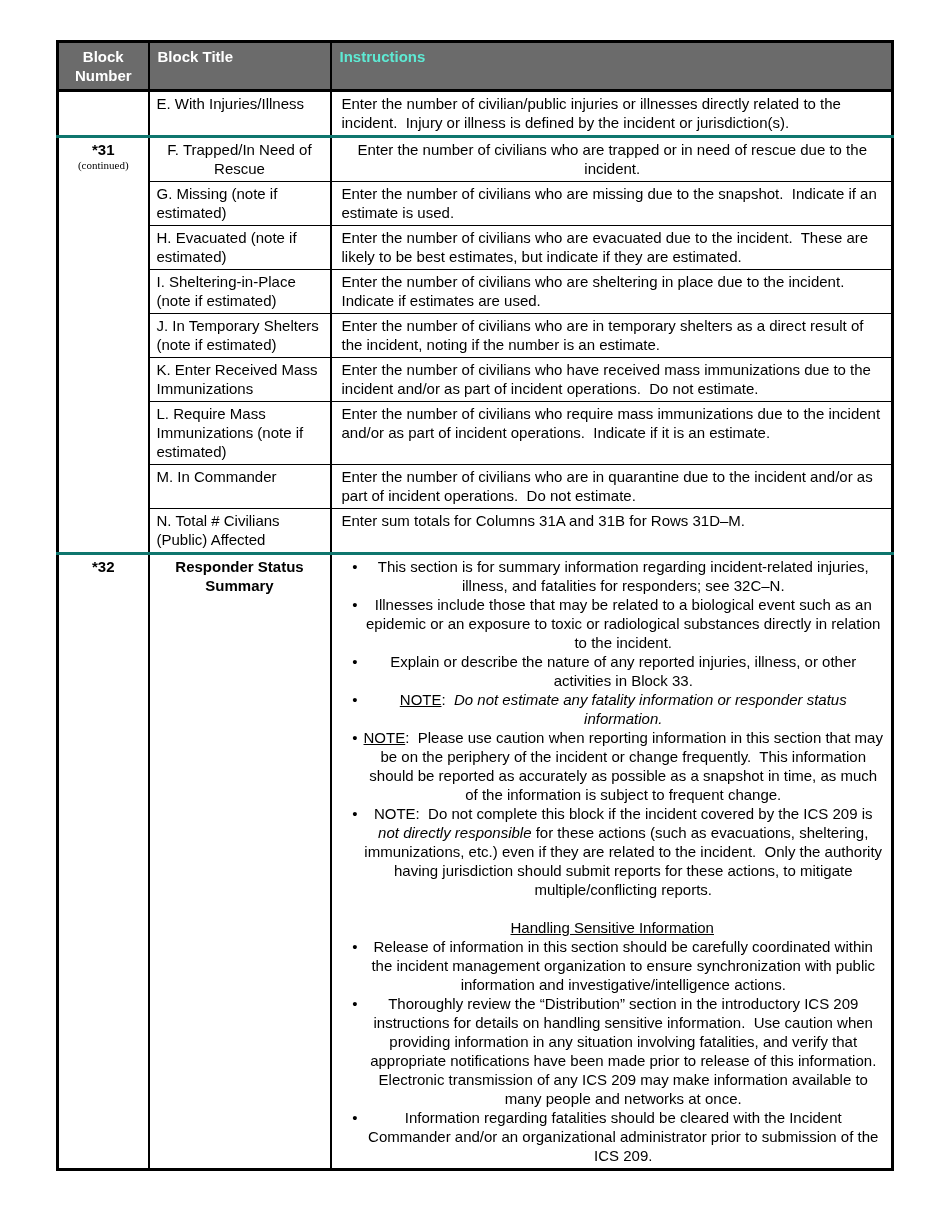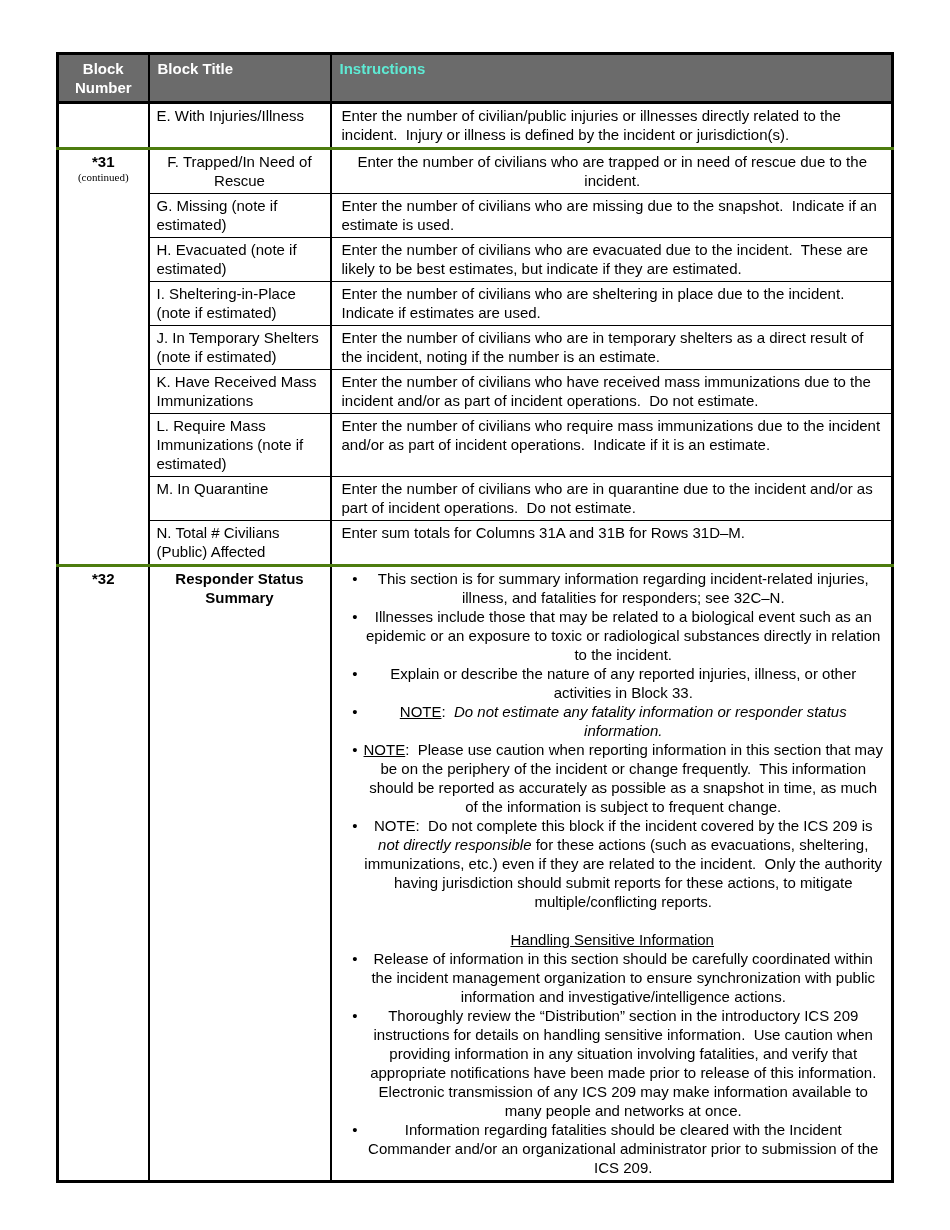--- a/index.html
+++ b/index.html
@@ -5,21 +5,21 @@
   * { margin:0; padding:0; box-sizing:border-box; }
   html,body { background:#ffffff; }
   body {
     width:950px; height:1230px;
     font-family:"Liberation Sans","DejaVu Sans",sans-serif;
     color:#000;
   }
   .page { position:relative; width:950px; height:1230px; background:#fff; overflow:hidden; }
 
   table.doc {
-    position:absolute; left:56px; top:52px; width:838px;
+    position:absolute; left:56px; top:40px; width:838px;
     border-collapse:collapse; table-layout:fixed;
     border:3px solid #000;
   }
   table.doc th, table.doc td {
     border:1px solid #000;
     vertical-align:top;
     font-size:15px;
     line-height:19px;
   }
   
@@ -37,21 +37,21 @@
   th.col-num { width:91px; text-align:center; }
   th.col-title { width:182px; }
 
   tbody td { padding:2px 7px 3px 7px; }
   td.col-num { text-align:center; }
   td.col-num .num { font-weight:bold; }
   td.col-num .num-note { font-size:11px; line-height:13px;font-family:Liberation Serif, serif; }
   td.col-title.bold { font-weight:bold;margin-top:43px; }
   td.col-instr { padding-left:10px; padding-right:8px; }
 
-  tr.section-start td { border-top:3px solid #4d7c0f;text-align:center; }
+  tr.section-start td { border-top:3px solid #0f766e;text-align:center; }
 
   .para, .btext, .instr-heading { white-space:pre-wrap; }
   .bullet { display:flex; padding-left:5px; }
   .bullet .marker { flex:none; width:17px; }
   .instr-heading { font-weight:normal; text-decoration:underline; }
   .spacer { height:19px; }
   .u { text-decoration:underline; }
   .i { font-style:italic; }
 </style>
 </head>
@@ -102,33 +102,33 @@
             <div class="para"><span>Enter the number of civilians who are sheltering in place due to the incident. Indicate if estimates are used.</span></div>
           </td>
         </tr>
         <tr>
           <td class="col-title">J. In Temporary Shelters (note if estimated)</td>
           <td class="col-instr">
             <div class="para"><span>Enter the number of civilians who are in temporary shelters as a direct result of the incident, noting if the number is an estimate.</span></div>
           </td>
         </tr>
         <tr>
-          <td class="col-title">K. Have Received Mass Immunizations</td>
+          <td class="col-title">K. Enter Received Mass Immunizations</td>
           <td class="col-instr">
             <div class="para"><span>Enter the number of civilians who have received mass immunizations due to the incident and/or as part of incident operations.  Do not estimate.</span></div>
           </td>
         </tr>
         <tr>
           <td class="col-title">L. Require Mass Immunizations (note if estimated)</td>
           <td class="col-instr">
             <div class="para"><span>Enter the number of civilians who require mass immunizations due to the incident and/or as part of incident operations.  Indicate if it is an estimate.</span></div>
           </td>
         </tr>
         <tr>
-          <td class="col-title">M. In Quarantine</td>
+          <td class="col-title">M. In Commander</td>
           <td class="col-instr">
             <div class="para"><span>Enter the number of civilians who are in quarantine due to the incident and/or as part of incident operations.  Do not estimate.</span></div>
           </td>
         </tr>
         <tr>
           <td class="col-title">N. Total # Civilians (Public) Affected</td>
           <td class="col-instr">
             <div class="para"><span>Enter sum totals for Columns 31A and 31B for Rows 31D–M.</span></div>
           </td>
         </tr>

